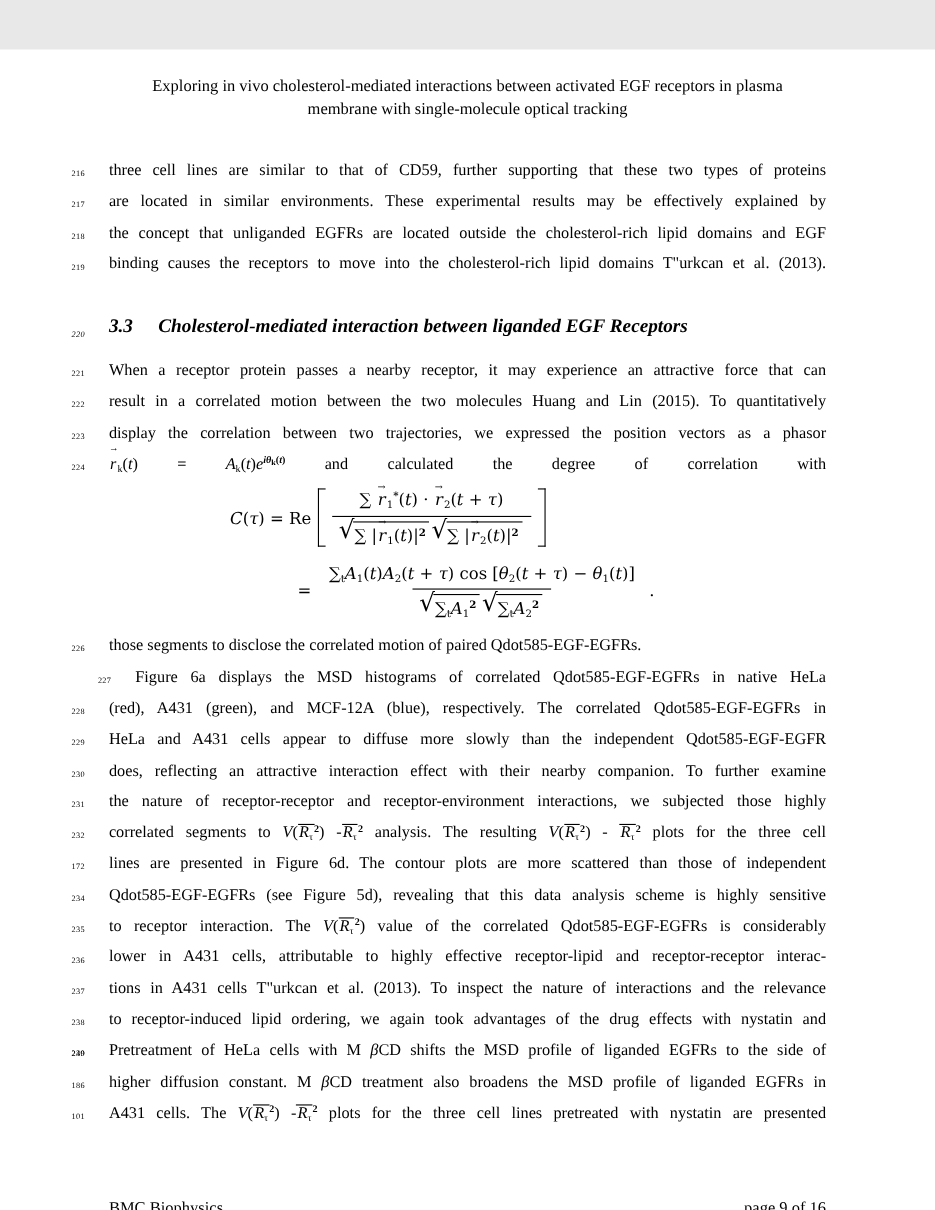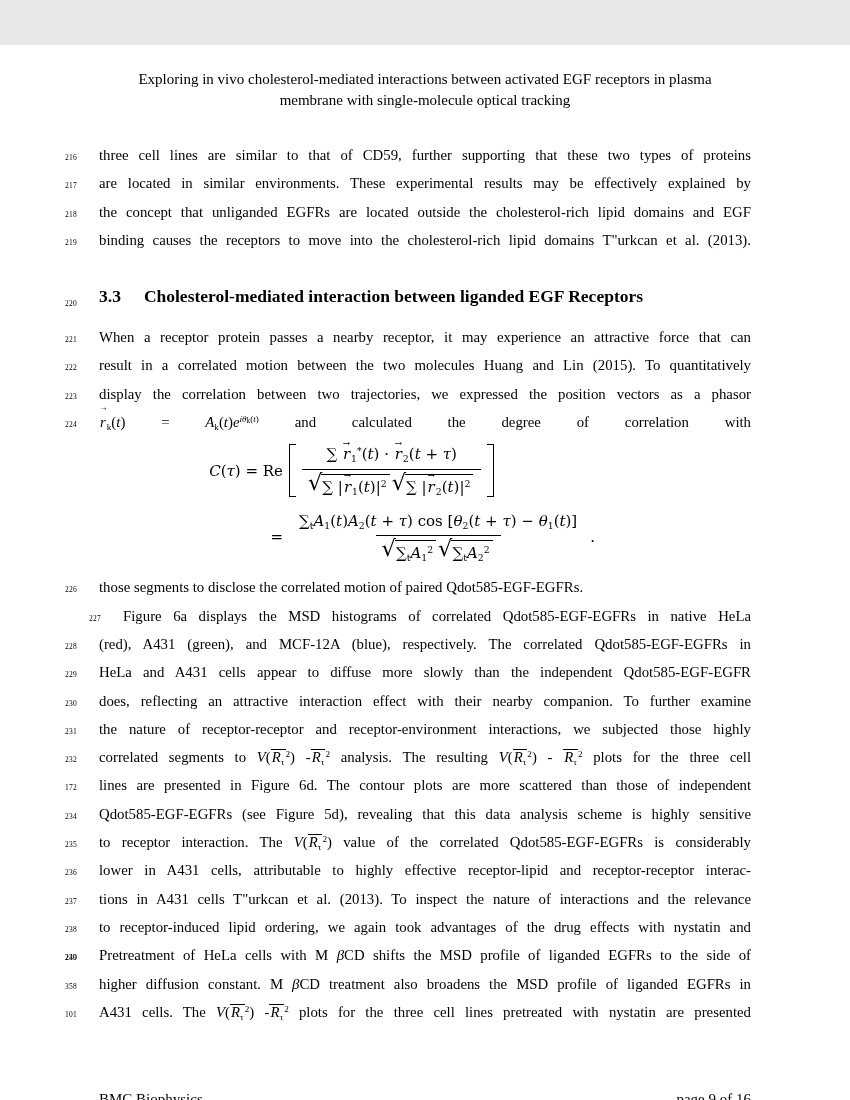--- a/index.html
+++ b/index.html
@@ -7,25 +7,25 @@
         font-family:"Liberation Serif","DejaVu Serif",serif;color:#000;margin-top:45px;}
   .header{position:absolute;top:24px;left:60px;width:730px;text-align:center;
           font-size:15px;line-height:21px;}
   .body{position:absolute;left:99px;top:96px;width:652px;font-size:14.8px;line-height:28.3px;}
   .row{position:relative;text-align:justify;text-align-last:justify;}
   .row.nj{text-align-last:left;}
   .row.ind{text-indent:24px;}
   .lineno{position:absolute;left:-34px;top:3px;width:26px;font-size:7.5px;
           line-height:inherit;letter-spacing:0.3px;text-align:center;}
   .heading-row{margin:27px 0 12px;font-size:17.5px;line-height:30px;font-weight:bold;
-               text-align:left;text-align-last:left;}
+               text-align:left;text-align-last:left;font-style:italic;}
   .heading-row .lineno{top:8px;font-weight:normal;}
   .h-num{margin-right:23px;}
   sub{font-size:0.62em;line-height:0;vertical-align:-0.3em;}
-  sup{font-size:0.62em;line-height:0;vertical-align:0.55em;}
+  sup{font-size:0.62em;line-height:0;vertical-align:0.55em;font-weight:bold;}
   sup sub{font-size:0.8em;vertical-align:-0.2em;}
   i{font-style:italic;}
   .ol{display:inline-block;border-top:1px solid #000;line-height:1.05;padding:0 1px;}
   .vec{position:relative;display:inline-block;padding:0 1px;font-style:italic;}
   .vec-arrow{position:absolute;left:0;right:0;top:-0.6em;font-size:0.58em;
              text-align:center;line-height:1;font-style:normal;}
   
   .eq{display:grid;grid-template-columns:190px 1fr;align-items:center;row-gap:14px;
       margin:8px 0 10px;font-size:15px;line-height:1.35;font-family:"DejaVu Serif","Liberation Serif",serif;
       text-align:left;}
@@ -115,21 +115,21 @@
     <div class="row"><span class="lineno">231</span><span class="txt">the nature of receptor-receptor and receptor-environment interactions, we subjected those highly</span></div>
     <div class="row"><span class="lineno">232</span><span class="txt">correlated segments to <i>V</i>(<span class="ol"><i>R</i><sub>τ</sub></span><sup>2</sup>) -<span class="ol"><i>R</i><sub>τ</sub></span><sup>2</sup> analysis. The resulting <i>V</i>(<span class="ol"><i>R</i><sub>τ</sub></span><sup>2</sup>) - <span class="ol"><i>R</i><sub>τ</sub></span><sup>2</sup> plots for the three cell</span></div>
     <div class="row"><span class="lineno">172</span><span class="txt">lines are presented in Figure 6d. The contour plots are more scattered than those of independent</span></div>
     <div class="row"><span class="lineno">234</span><span class="txt">Qdot585-EGF-EGFRs (see Figure 5d), revealing that this data analysis scheme is highly sensitive</span></div>
     <div class="row"><span class="lineno">235</span><span class="txt">to receptor interaction. The <i>V</i>(<span class="ol"><i>R</i><sub>τ</sub></span><sup>2</sup>) value of the correlated Qdot585-EGF-EGFRs is considerably</span></div>
     <div class="row"><span class="lineno">236</span><span class="txt">lower in A431 cells, attributable to highly effective receptor-lipid and receptor-receptor interac-</span></div>
     <div class="row"><span class="lineno">237</span><span class="txt">tions in A431 cells T"urkcan et al. (2013). To inspect the nature of interactions and the relevance</span></div>
     <div class="row"><span class="lineno">238</span><span class="txt">to receptor-induced lipid ordering, we again took advantages of the drug effects with nystatin and</span></div>
     <div class="row"><span class="lineno">239</span></div>
     <div class="row"><span class="lineno">240</span><span class="txt">Pretreatment of HeLa cells with M <i>β</i>CD shifts the MSD profile of liganded EGFRs to the side of</span></div>
-    <div class="row"><span class="lineno">358</span><span class="txt">higher diffusion constant. M <i>β</i>CD treatment also broadens the MSD profile of liganded EGFRs in</span></div>
+    <div class="row"><span class="lineno">186</span><span class="txt">higher diffusion constant. M <i>β</i>CD treatment also broadens the MSD profile of liganded EGFRs in</span></div>
     <div class="row"><span class="lineno">101</span><span class="txt">A431 cells. The <i>V</i>(<span class="ol"><i>R</i><sub>τ</sub></span><sup>2</sup>) -<span class="ol"><i>R</i><sub>τ</sub></span><sup>2</sup> plots for the three cell lines pretreated with nystatin are presented</span></div>
 
   </div>
 
   <div class="footer">
     <span>BMC Biophysics</span>
     <span>page 9 of 16</span>
   </div>
 
 </div>

